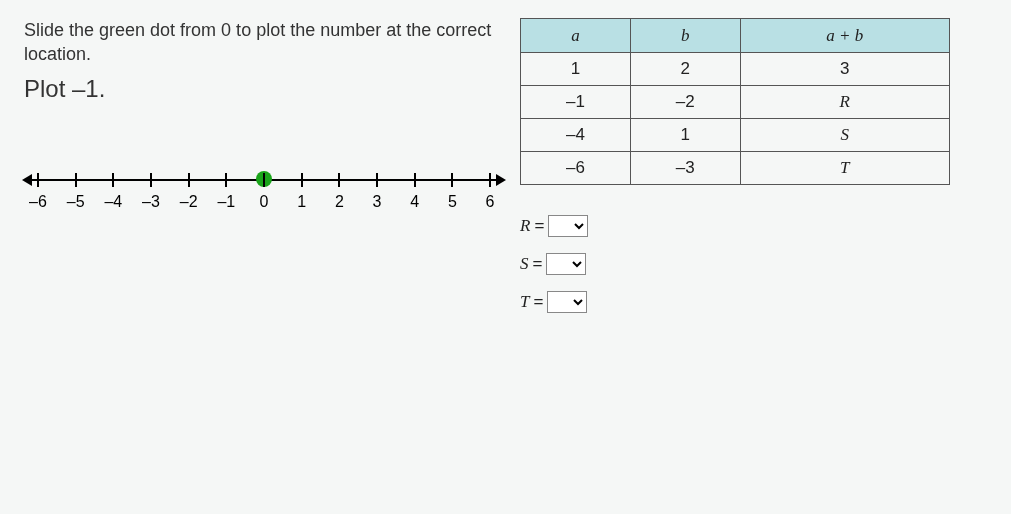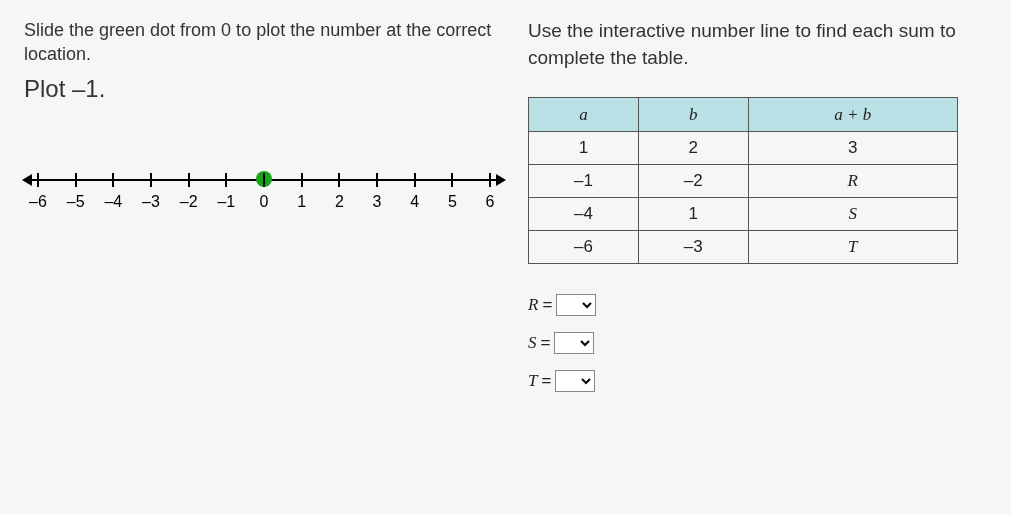--- a/index.html
+++ b/index.html
@@ -8,21 +8,21 @@
     padding: 18px 24px;
     font-family: Arial, Helvetica, sans-serif;
     background: #f5f7f6;
     color: #222;
     width: 1011px;
     height: 514px;
     overflow: hidden;
   }
   .wrap {
     display: flex;
-    gap: 24px;
+    gap: 16px;
   }
   .left {
     flex: 0 0 480px;
   }
   .right {
     flex: 1;
   }
   .instruction {
     font-size: 18px;
     color: #333;
@@ -176,21 +176,20 @@
         <div class="nl-tick" style="left: 389.667px;"></div>
         <div class="nl-label" style="left: 390.667px;">4</div>
         <div class="nl-tick" style="left: 427.333px;"></div>
         <div class="nl-label" style="left: 428.333px;">5</div>
         <div class="nl-tick" style="left: 465px;"></div>
         <div class="nl-label" style="left: 466px;">6</div>
       </div>
   </div>
 
   <div class="right">
-    <div class="right-instruction">Use the interactive number line to find each sum to complete the table.</div>
 
     <table class="data">
       <thead>
         <tr>
           <th>a</th>
           <th>b</th>
           <th>a + b</th>
         </tr>
       </thead>
       <tbody id="table-body">

